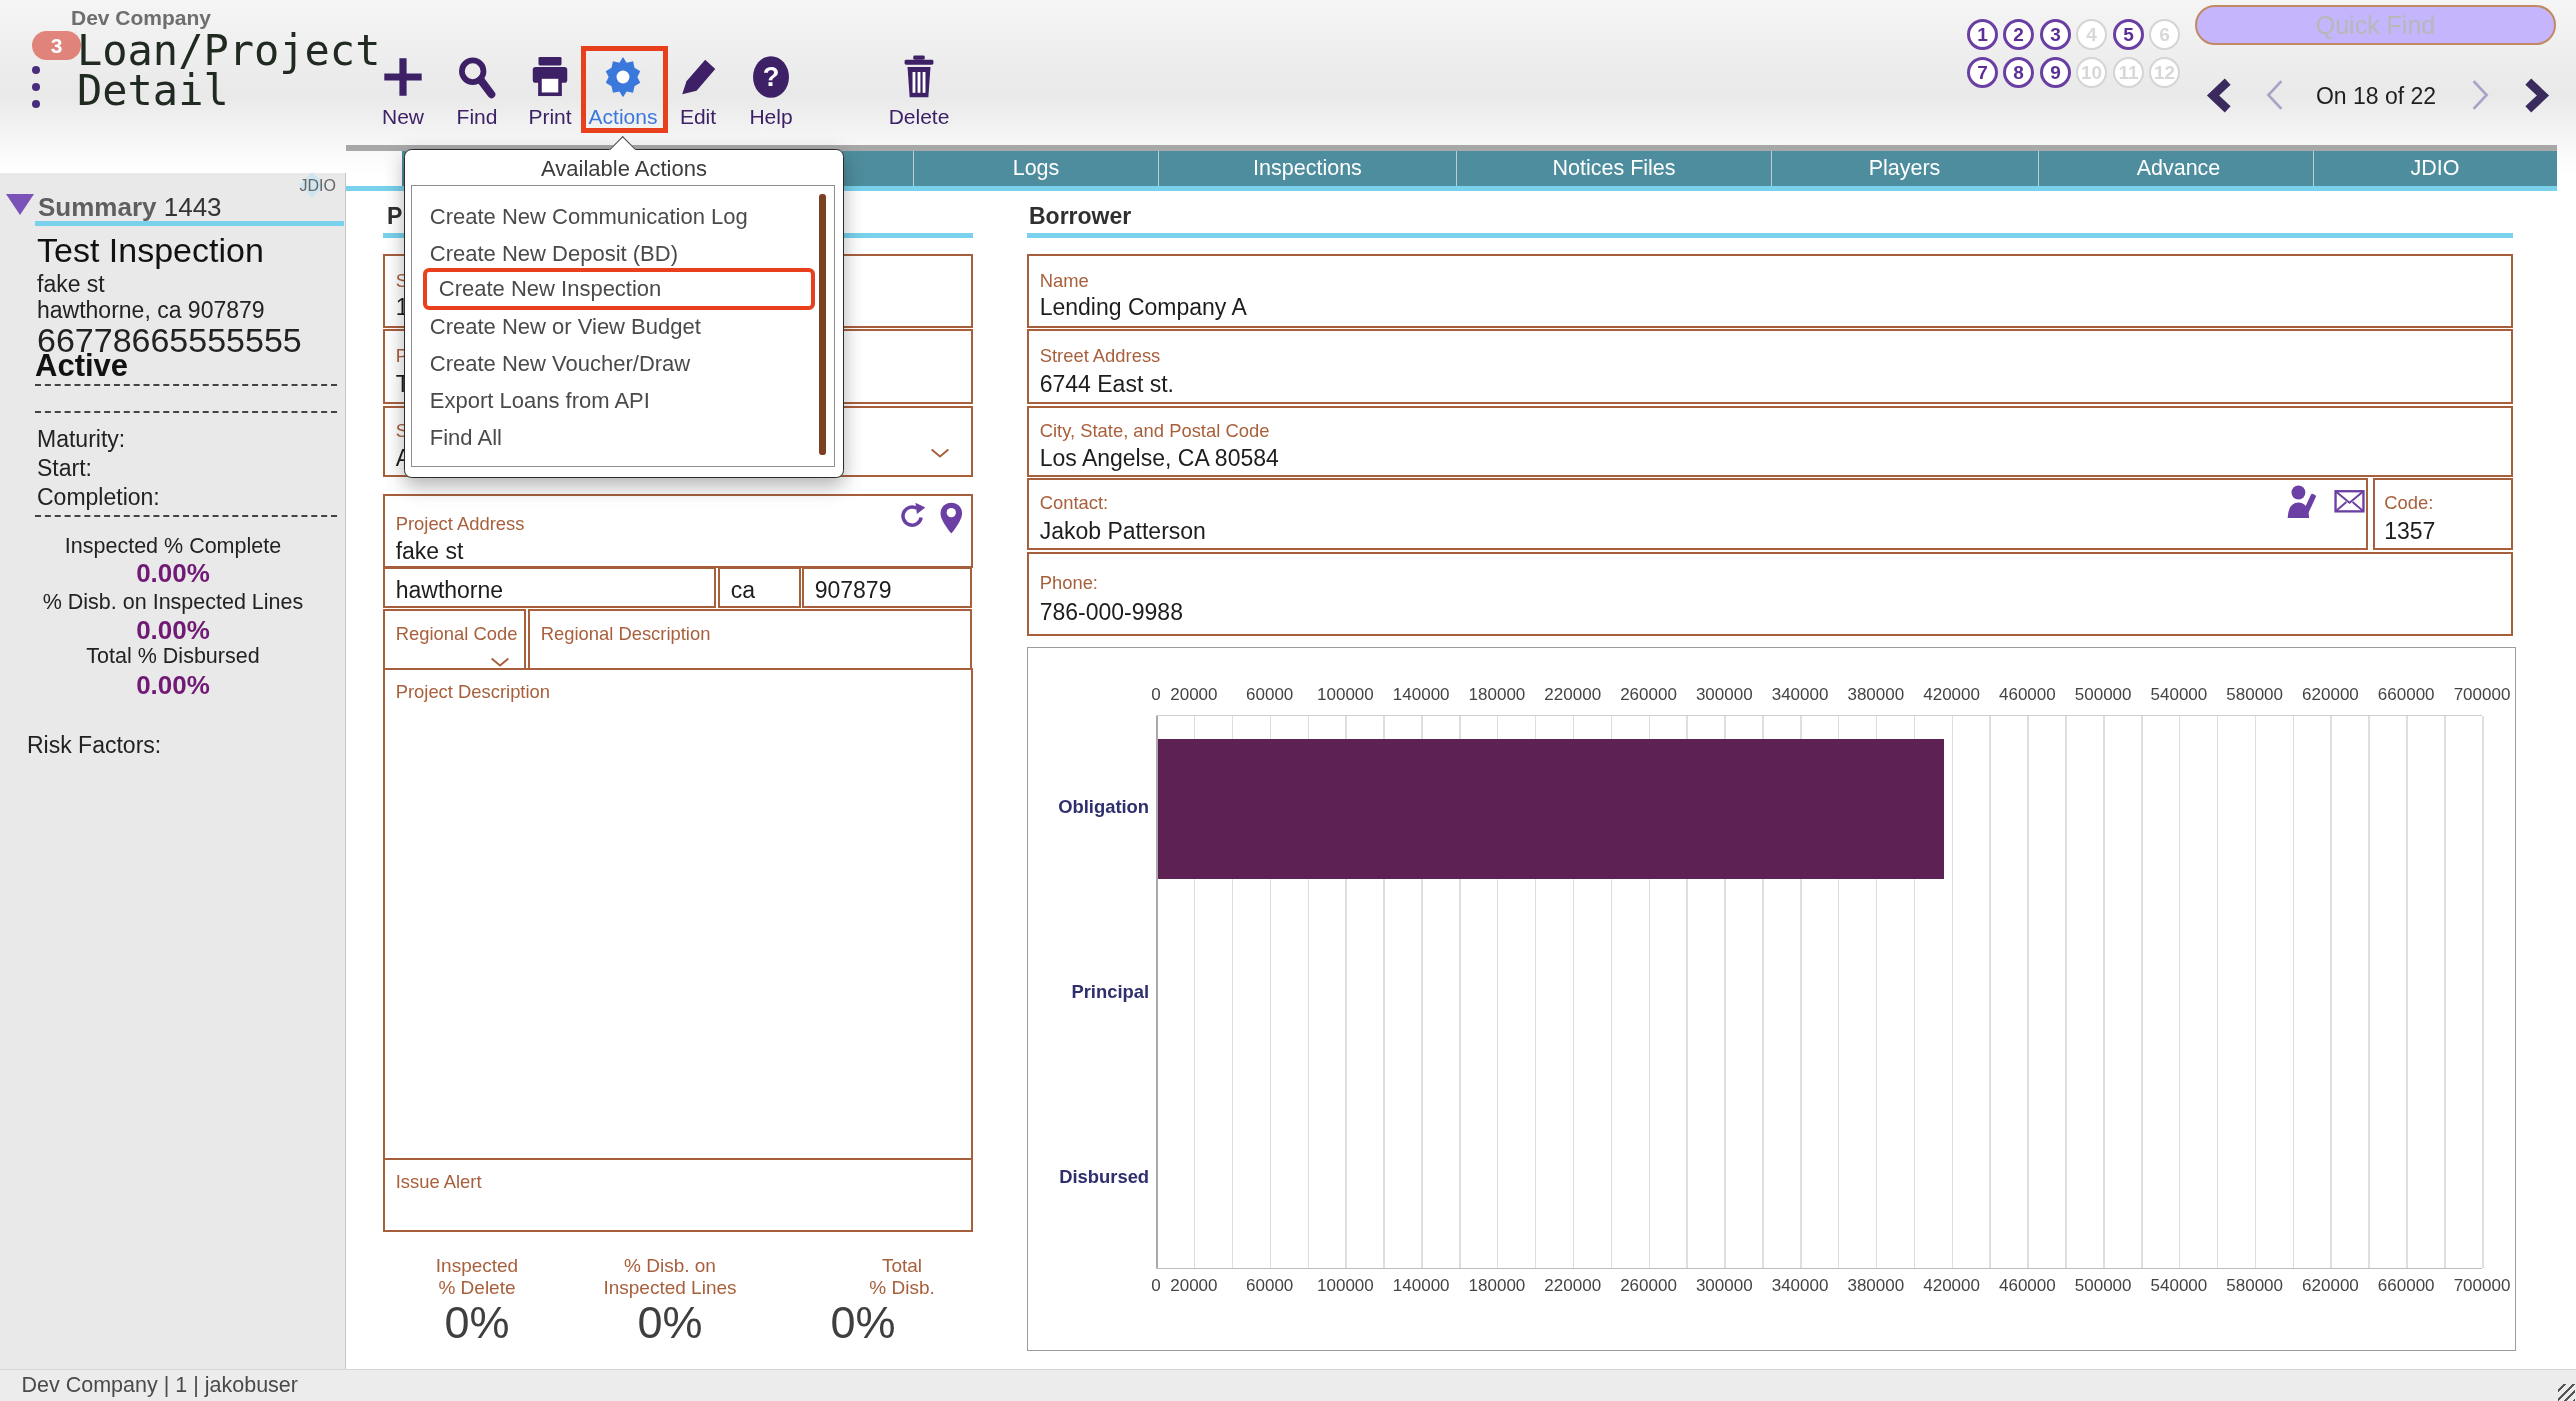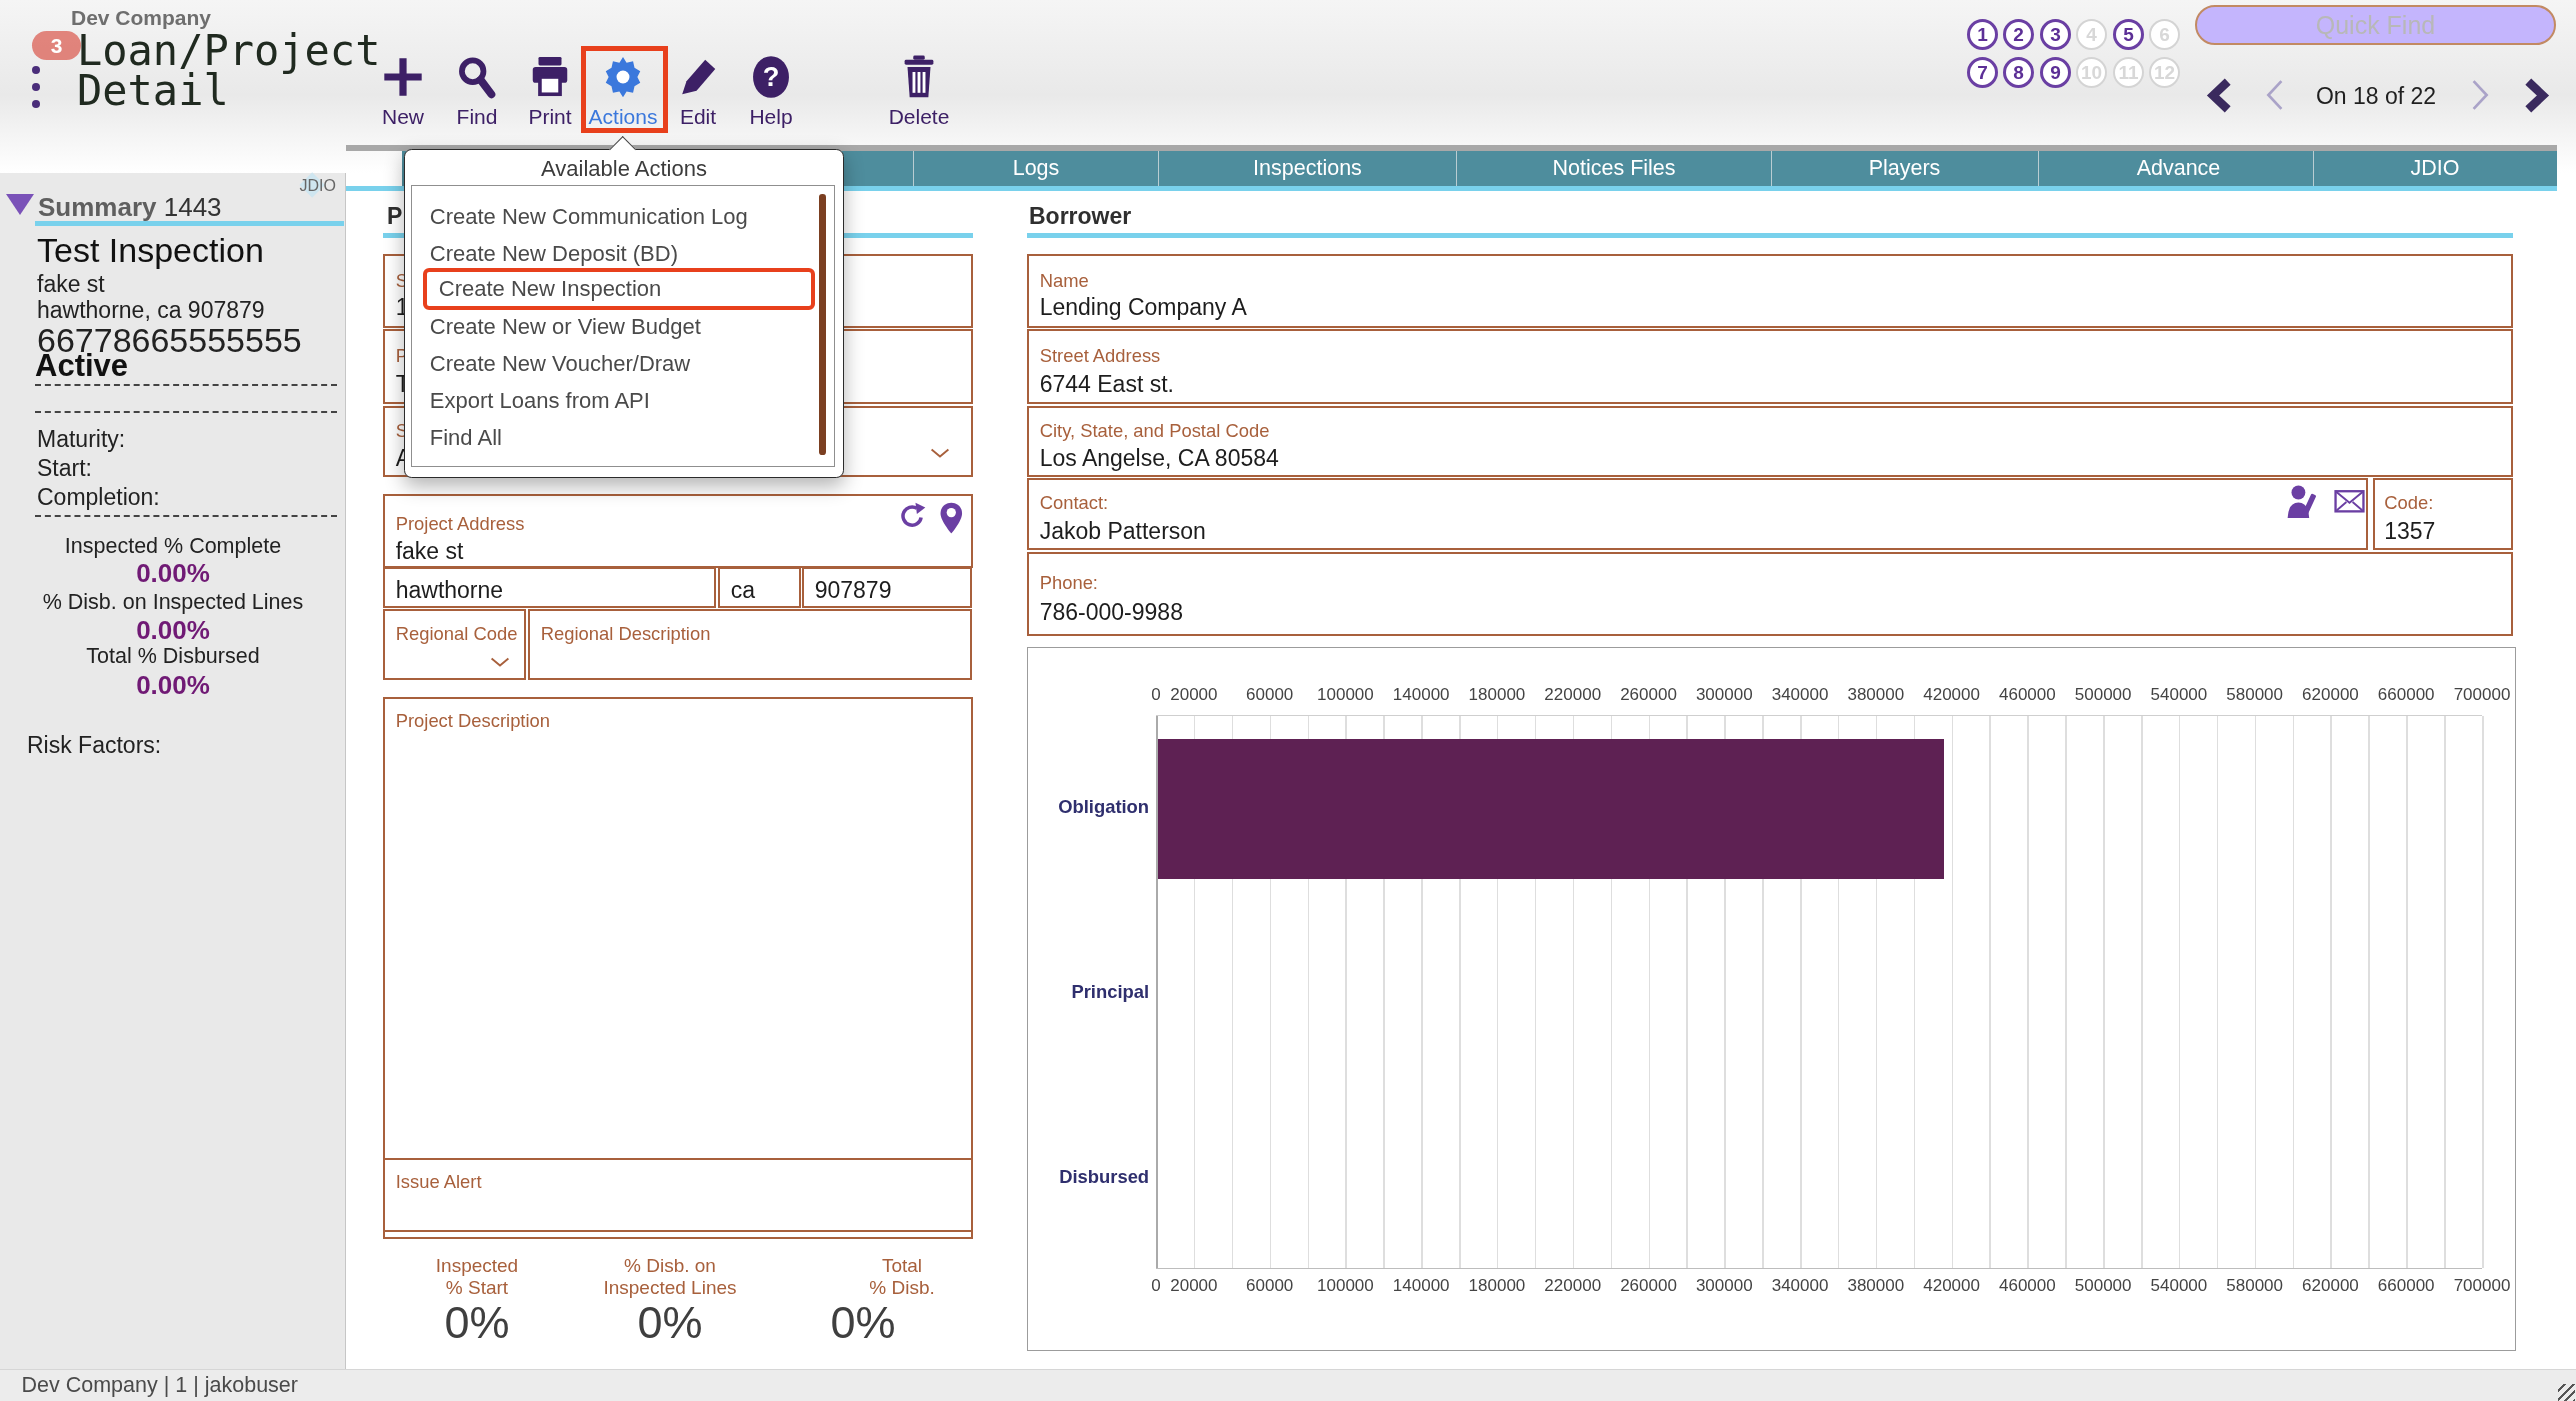--- a/index.html
+++ b/index.html
@@ -294,28 +294,28 @@
   </div>
   <div class="fieldbox" style="left:383px;top:609px;width:143px;height:71px;">
     <div class="flabel" style="top:12.3px;">Regional Code</div>
     <svg class="icon-abs" style="right:14px;bottom:10.7px;" width="20" height="10.7" viewBox="0 0 26 14">
         <polyline points="2,2 13,11 24,2" fill="none" stroke="#a8603c" stroke-width="2.5"></polyline>
       </svg>
   </div>
   <div class="fieldbox" style="left:528px;top:609px;width:444px;height:71px;">
     <div class="flabel" style="top:12.3px;">Regional Description</div>
   </div>
-  <div class="fieldbox" style="left:383px;top:697px;width:590px;height:542px;">
+  <div class="fieldbox" style="left:383px;top:668px;width:590px;height:542px;">
     <div class="flabel" style="top:10.7px;">Project Description</div>
   </div>
   <div class="fieldbox" style="left:383px;top:1158px;width:590px;height:74px;">
     <div class="flabel" style="top:10.7px;">Issue Alert</div>
   </div>
 
-  <div class="pstat-l" style="left:377px;top:1255px;"><span>Inspected</span><br><span>% Start</span></div>
+  <div class="pstat-l" style="left:377px;top:1255px;"><span>Inspected</span><br><span>% Delete</span></div>
   <div class="pstat-v" style="left:377px;top:1297px;">0%</div>
   <div class="pstat-l" style="left:570px;top:1255px;"><span>% Disb. on</span><br><span>Inspected Lines</span></div>
   <div class="pstat-v" style="left:570px;top:1297px;">0%</div>
   <div class="pstat-l" style="left:802px;top:1255px;"><span>Total</span><br><span>% Disb.</span></div>
   <div class="pstat-v" style="left:763px;top:1297px;">0%</div>
 
   <div class="sec-title" style="left:1029px;top:203px;">Borrower</div>
   <div class="sec-cyan" style="left:1027px;top:233px;width:1486px;"></div>
 
   <div class="fieldbox" style="left:1027px;top:254px;width:1486px;height:74px;">

